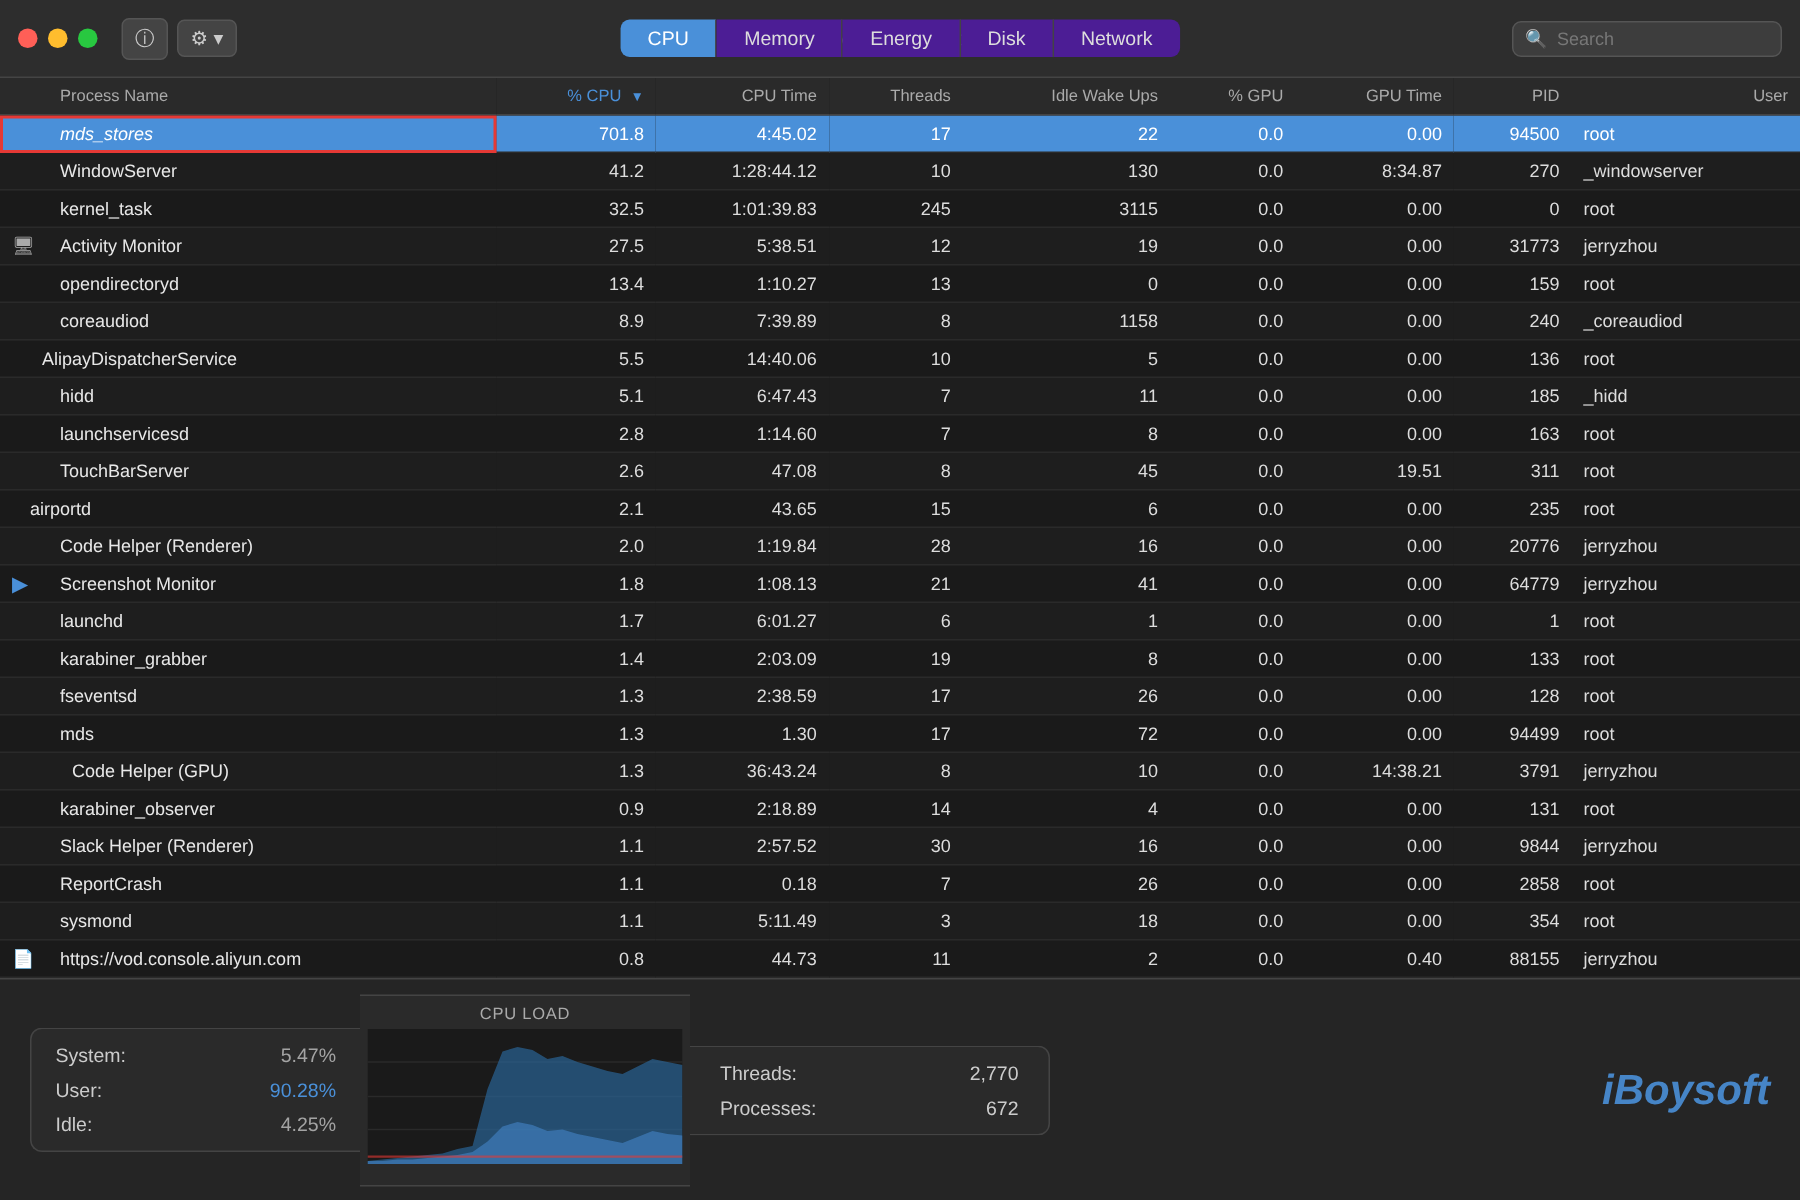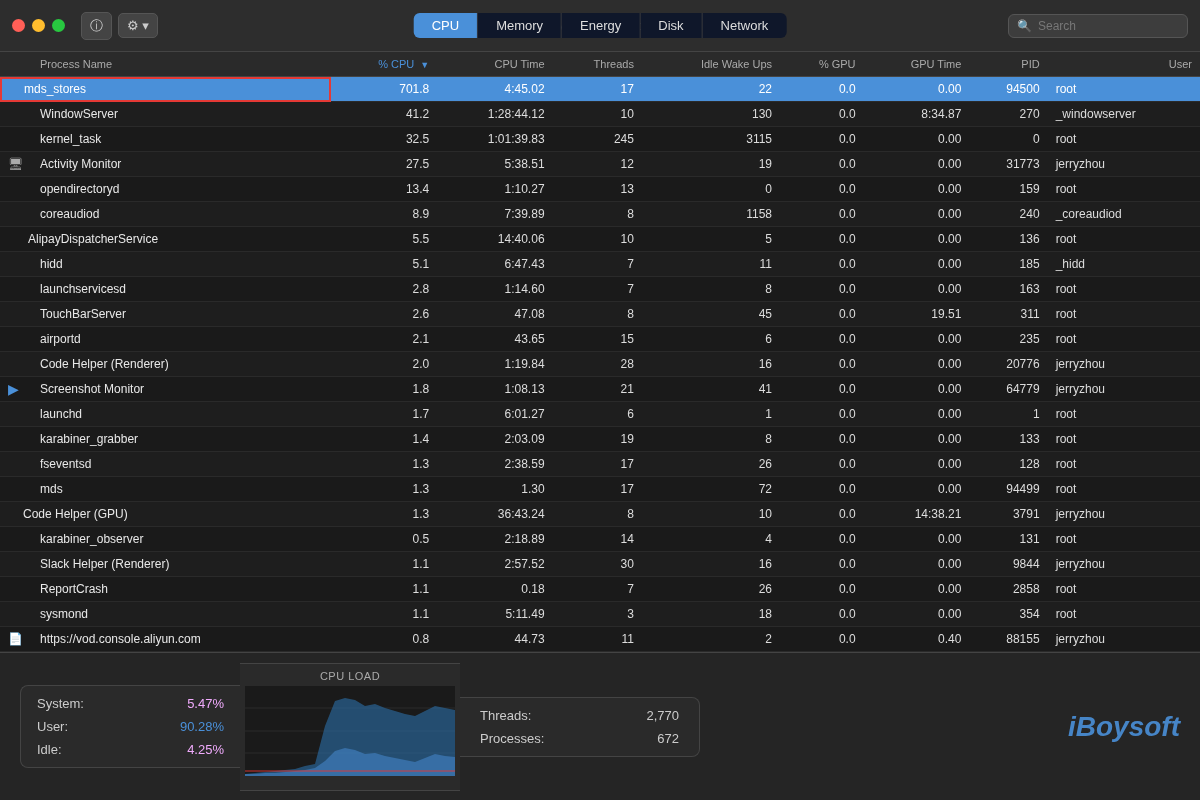--- a/index.html
+++ b/index.html
@@ -57,21 +57,21 @@
     .tab-bar {
       display: flex;
       justify-content: center;
       align-items: center;
       gap: 0;
       position: absolute;
       left: 50%;
       transform: translateX(-50%);
     }
     .tab-btn {
-      background: #0f172a;
+      background: #4c1d95;
       border: none;
       color: #ddd;
       font-size: 13px;
       padding: 5px 18px;
       cursor: pointer;
       border-right: 1px solid #444;
     }
     .tab-btn:first-child { border-radius: 6px 0 0 6px; }
     .tab-btn:last-child { border-radius: 0 6px 6px 0; border-right: none; }
     .tab-btn.active {
@@ -188,21 +188,21 @@
       border-right: none;
     }
     .stat-row {
       display: flex;
       justify-content: space-between;
       margin-bottom: 8px;
       font-size: 13px;
     }
     .stat-row:last-child { margin-bottom: 0; }
     .stat-label { color: #ccc; }
-    .stat-value-red { color: #f0abfc; font-weight: 500; }
+    .stat-value-red { color: #a3a3a3; font-weight: 500; }
     .stat-value-blue { color: #4a90d9; font-weight: 500; }
 
     .cpu-graph-container {
       width: 220px;
       background: #2a2a2a;
       border: 1px solid #444;
       border-left: none;
       border-right: none;
       display: flex;
       flex-direction: column;
@@ -285,21 +285,21 @@
         <th>Threads</th>
         <th>Idle Wake Ups</th>
         <th>% GPU</th>
         <th>GPU Time</th>
         <th>PID</th>
         <th>User</th>
       </tr>
     </thead>
     <tbody id="process-tbody">
     <tr class="selected">
-          <td style="position: relative; padding-left: 24px; outline: rgb(229, 57, 53) solid 2px; outline-offset: -2px;"><span>mds_stores</span></td>
+          <td style="position: relative; padding-left: 40px; outline: rgb(229, 57, 53) solid 2px; outline-offset: -2px; font-style: italic;"><span>mds_stores</span></td>
           <td>701.8</td>
           <td>4:45.02</td>
           <td>17</td>
           <td>22</td>
           <td>0.0</td>
           <td>0.00</td>
           <td>94500</td>
           <td style="text-align: left;">root</td>
         </tr>
         <tr>
@@ -395,21 +395,21 @@
           <td>2.6</td>
           <td>47.08</td>
           <td>8</td>
           <td>45</td>
           <td>0.0</td>
           <td>19.51</td>
           <td>311</td>
           <td style="text-align: left;">root</td>
         </tr>
         <tr>
-          <td style="position: relative; padding-left: 40px;"><span>airportd</span></td>
+          <td style="position: relative; padding-left: 20px;"><span>airportd</span></td>
           <td>2.1</td>
           <td>43.65</td>
           <td>15</td>
           <td>6</td>
           <td>0.0</td>
           <td>0.00</td>
           <td>235</td>
           <td style="text-align: left;">root</td>
         </tr>
         <tr>
@@ -472,33 +472,33 @@
           <td>1.3</td>
           <td>1.30</td>
           <td>17</td>
           <td>72</td>
           <td>0.0</td>
           <td>0.00</td>
           <td>94499</td>
           <td style="text-align: left;">root</td>
         </tr>
         <tr>
-          <td style="position: relative; padding-left: 23px;"><span>Code Helper (GPU)</span></td>
+          <td style="position: relative; padding-left: 48px;"><span>Code Helper (GPU)</span></td>
           <td>1.3</td>
           <td>36:43.24</td>
           <td>8</td>
           <td>10</td>
           <td>0.0</td>
           <td>14:38.21</td>
           <td>3791</td>
           <td style="text-align: left;">jerryzhou</td>
         </tr>
         <tr>
           <td style="position: relative; padding-left: 40px;"><span>karabiner_observer</span></td>
-          <td>0.5</td>
+          <td>0.9</td>
           <td>2:18.89</td>
           <td>14</td>
           <td>4</td>
           <td>0.0</td>
           <td>0.00</td>
           <td>131</td>
           <td style="text-align: left;">root</td>
         </tr>
         <tr>
           <td style="position: relative; padding-left: 40px;"><span>Slack Helper (Renderer)</span></td>

